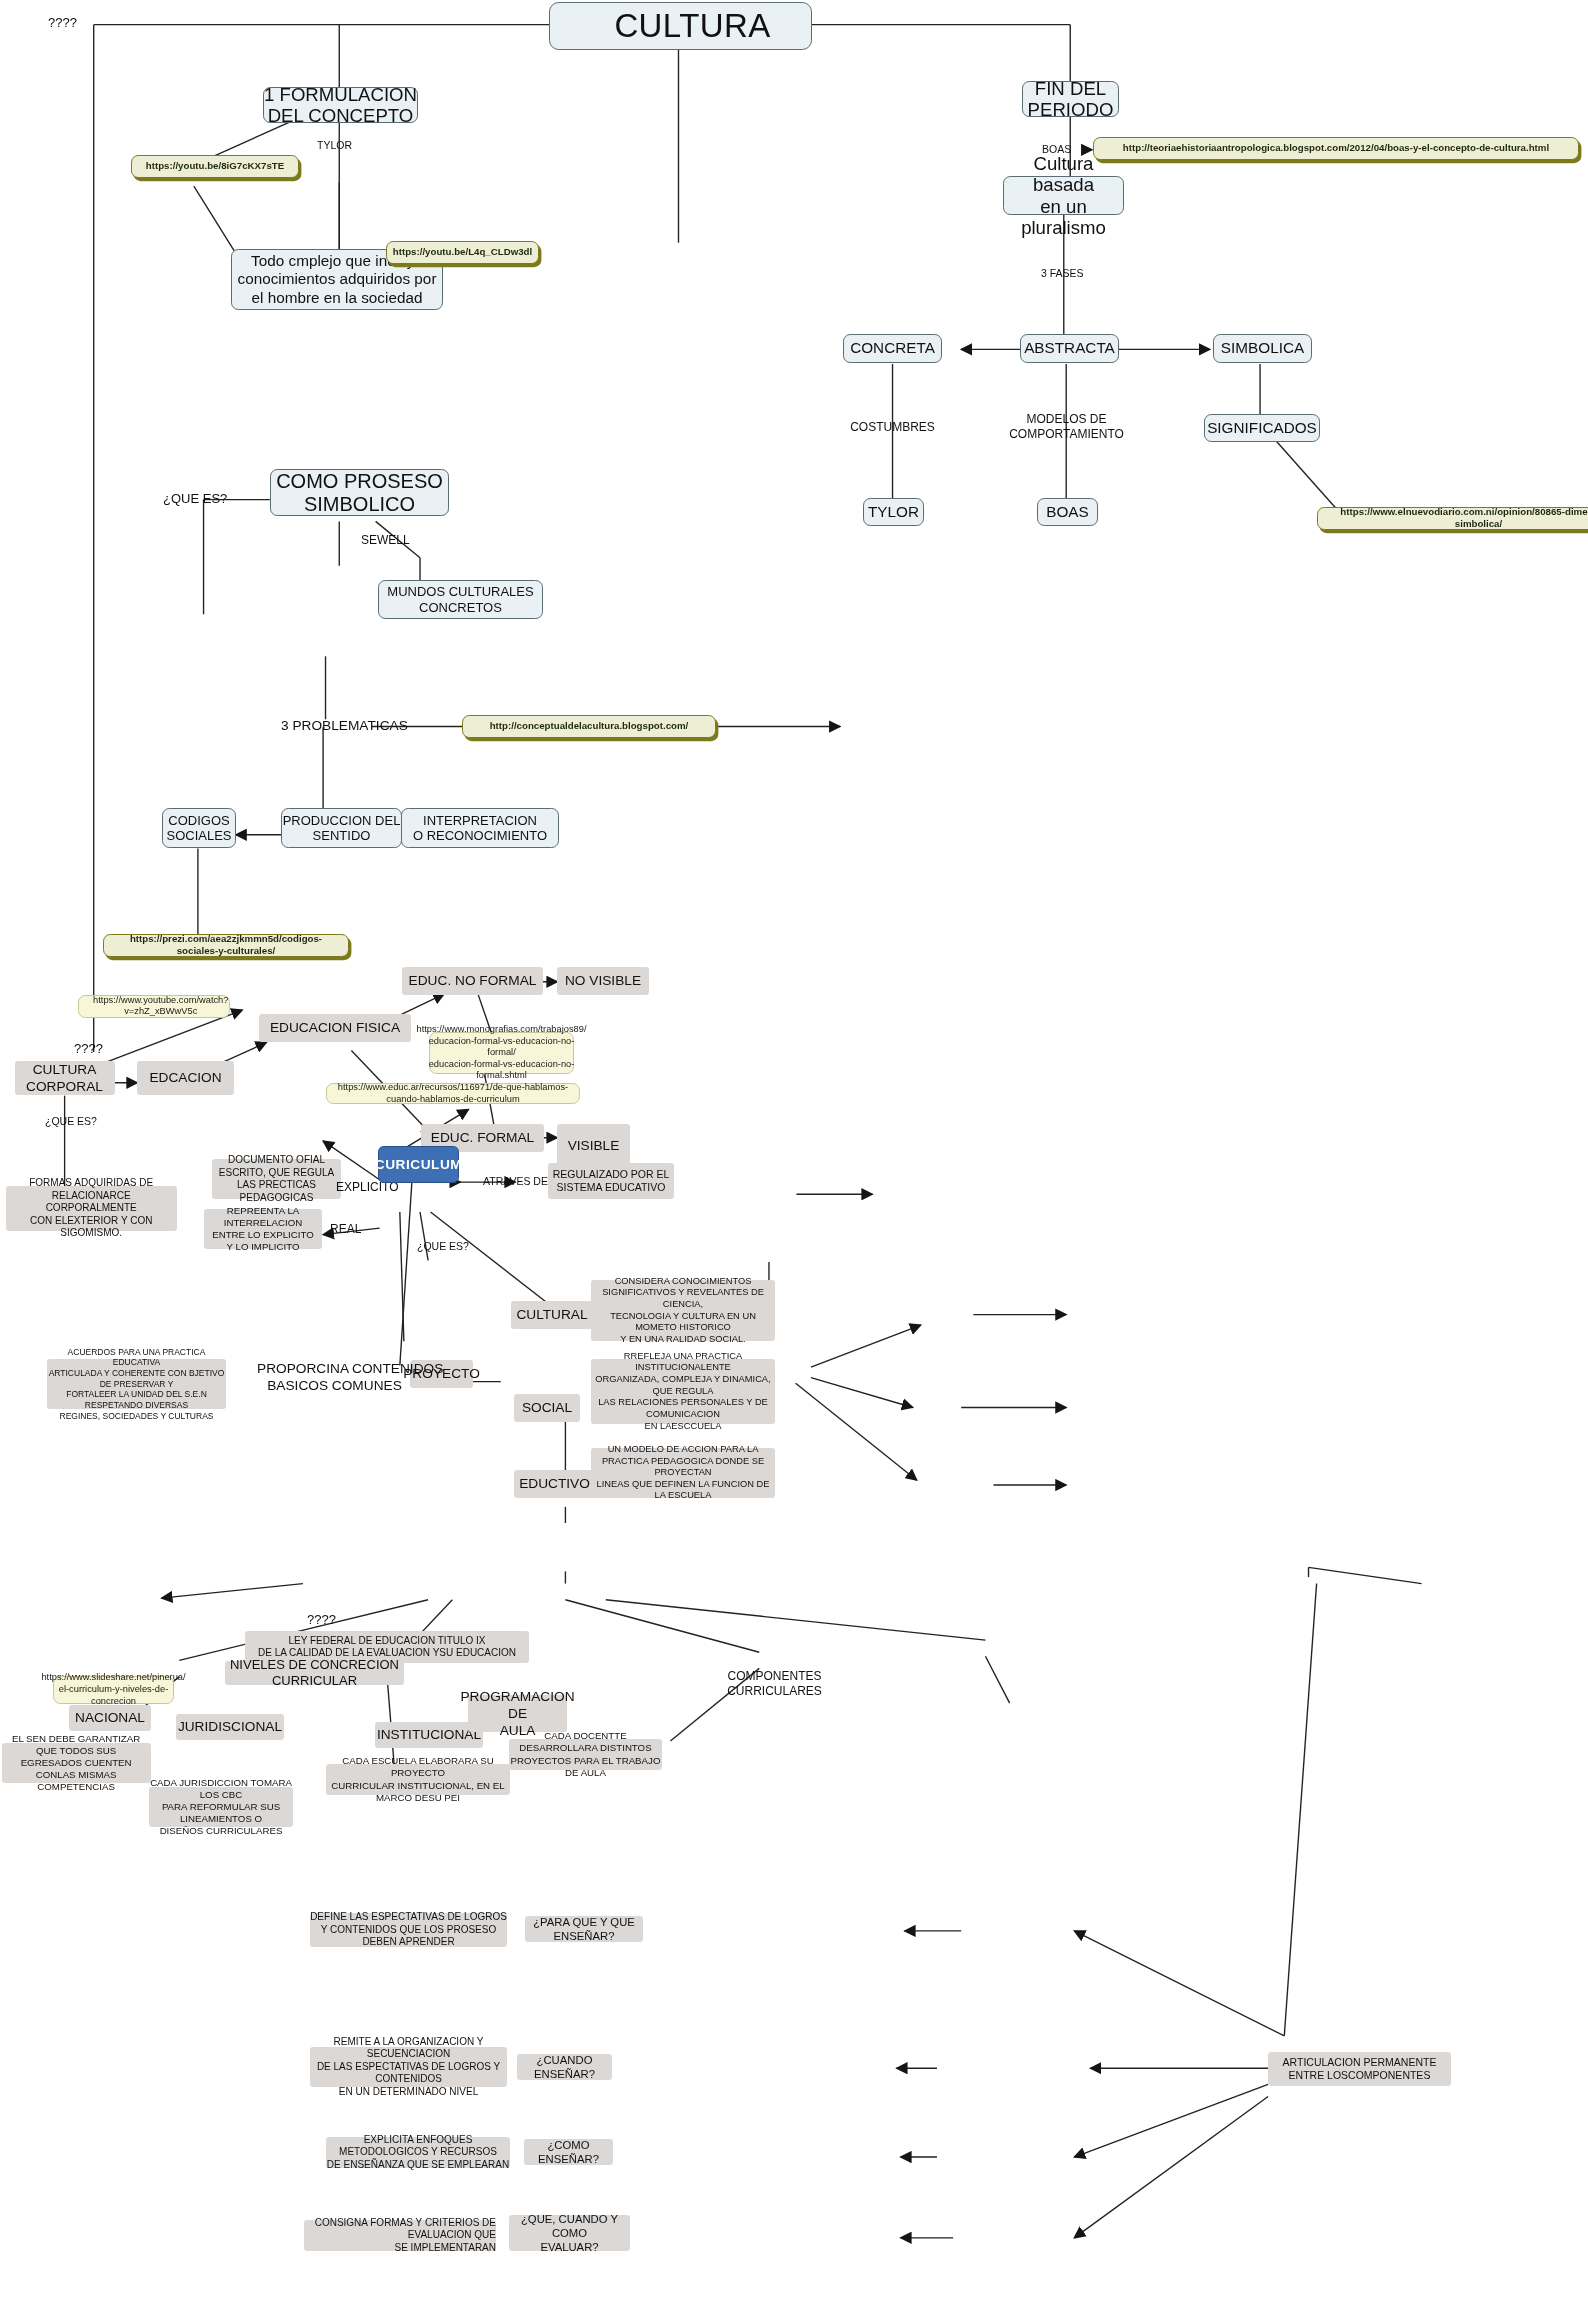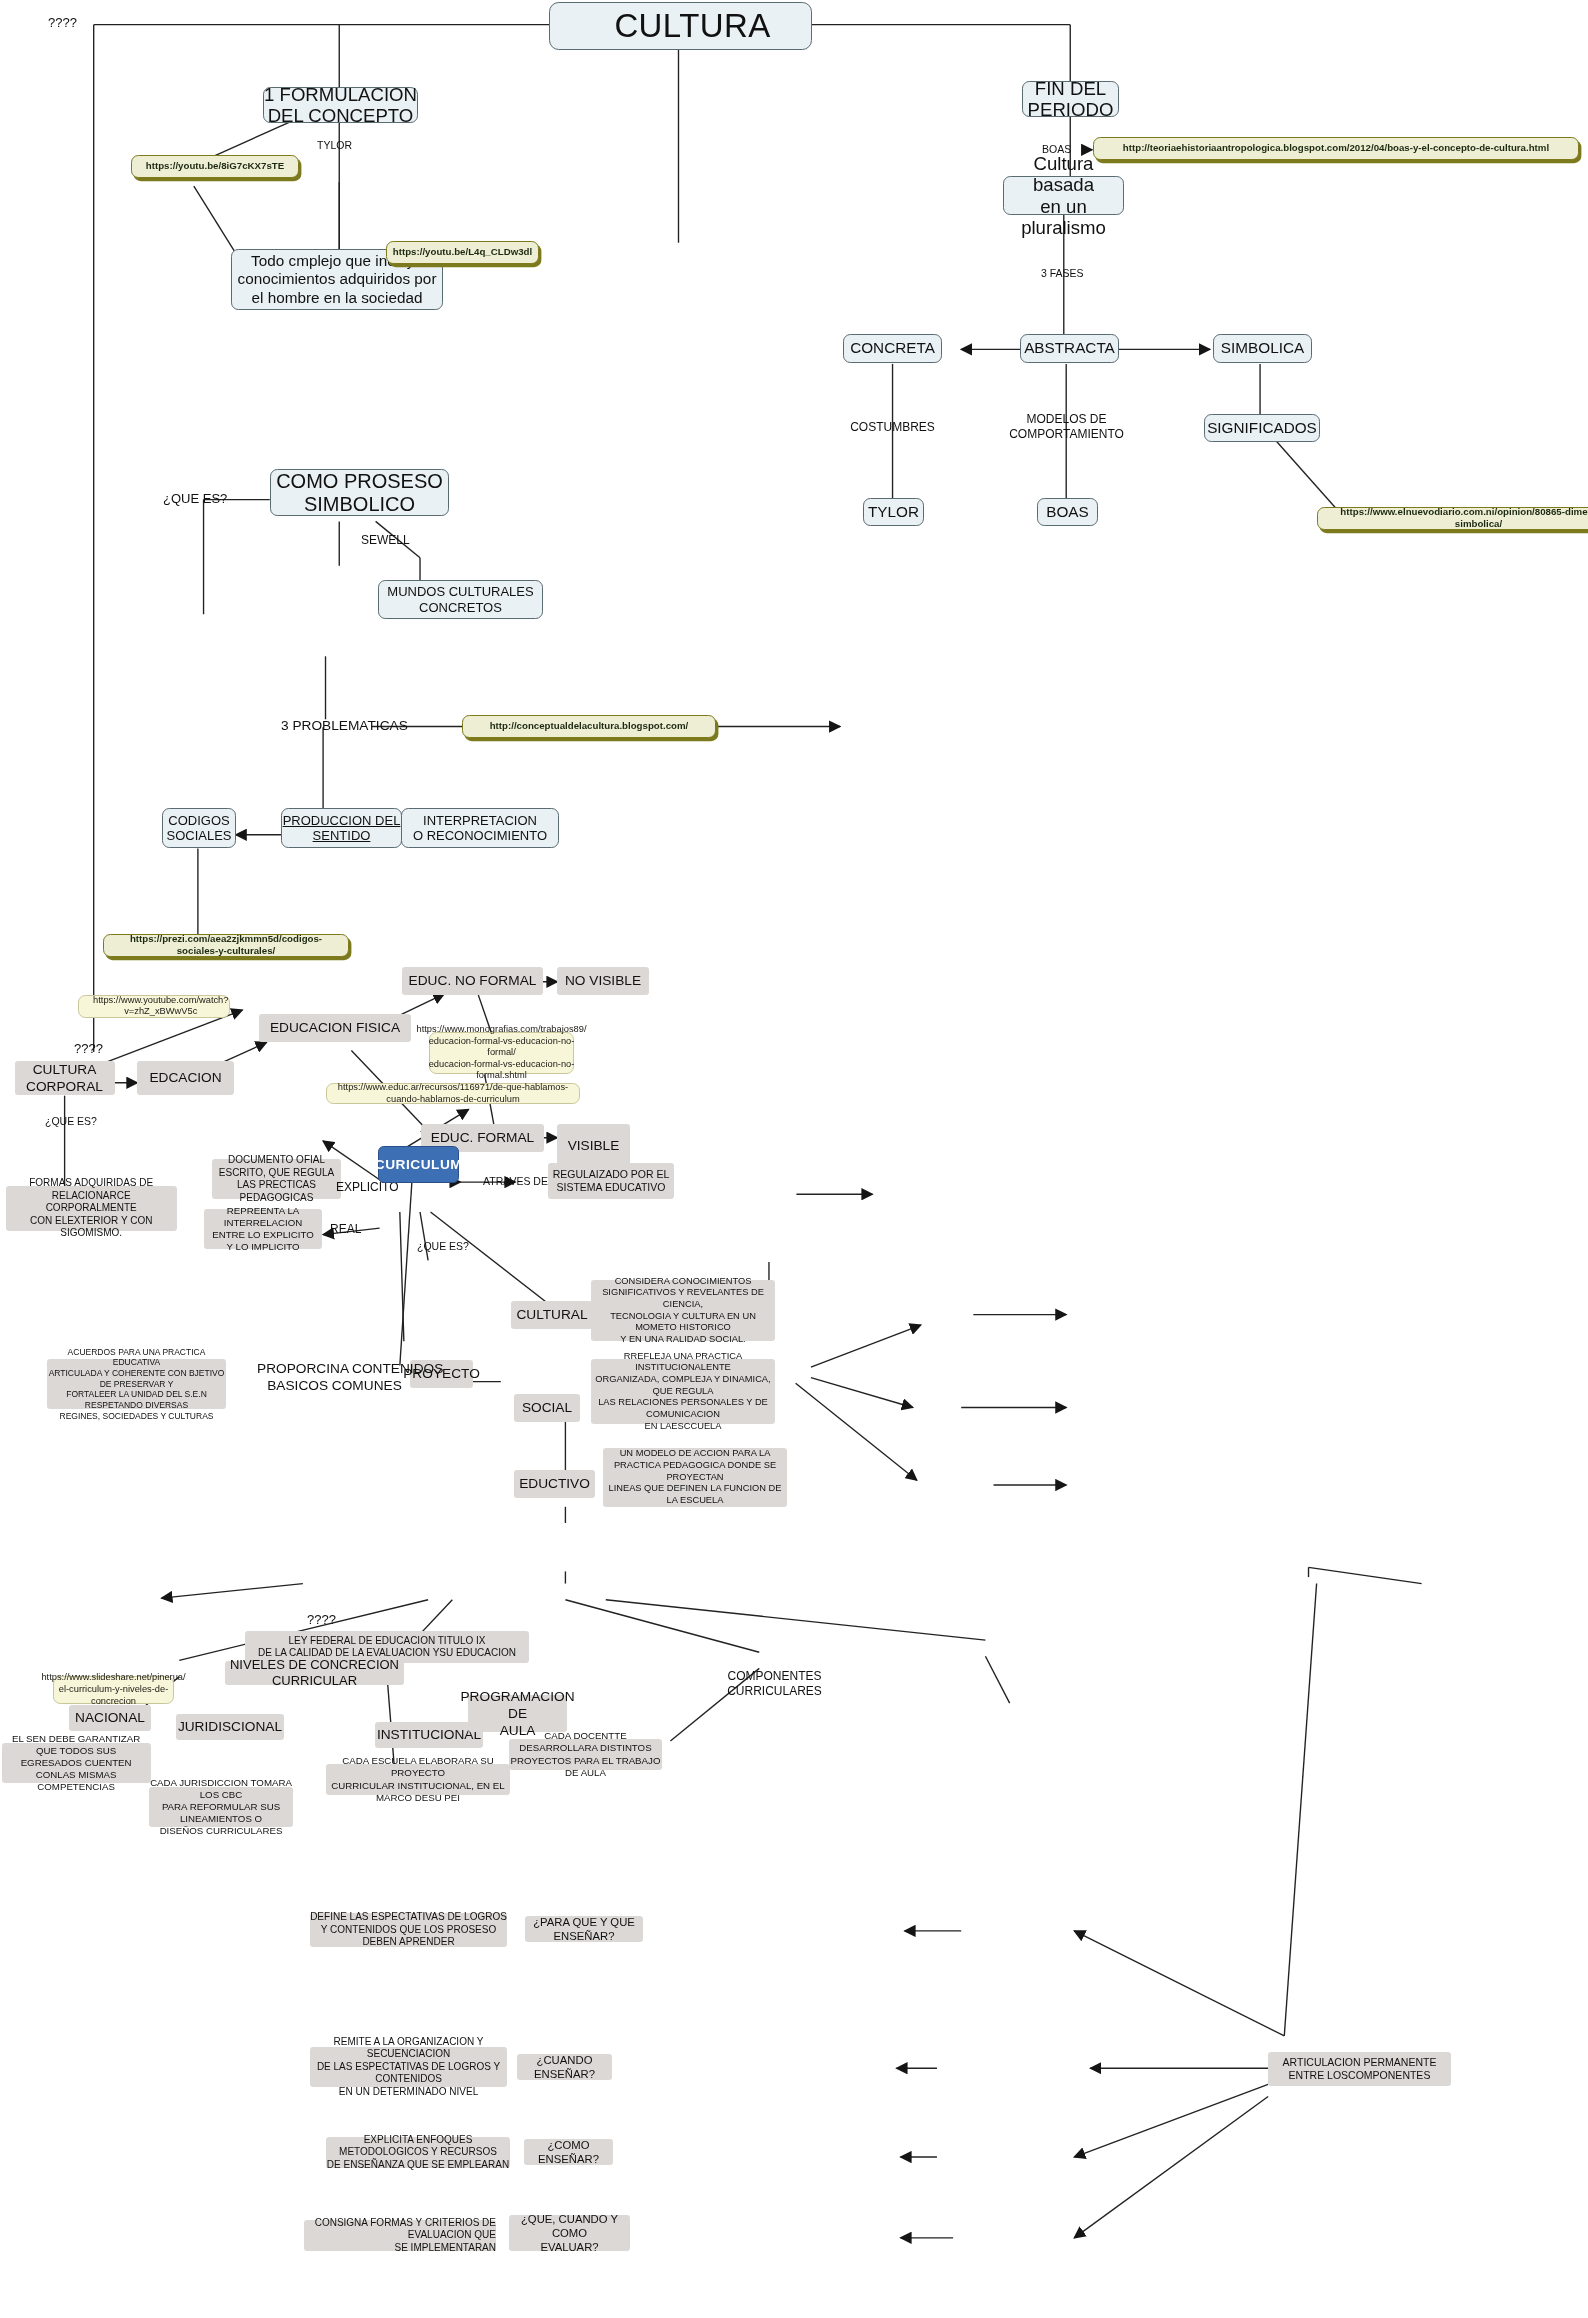--- a/index.html
+++ b/index.html
@@ -201,21 +201,21 @@
 <div class="node blue med" style="left:378px;top:580px;width:165px;height:39px;white-space:pre-line;font-size:13px;">MUNDOS CULTURALES
 CONCRETOS</div>
 
 <div class="lbl l" style="left:281px;top:717px;">3 PROBLEMATICAS</div>
 
 <div class="node url" style="left:462px;top:715px;width:254px;height:22.6px;">http://conceptualdelacultura.blogspot.com/</div>
 
 <div class="node blue med" style="left:162px;top:808px;width:74px;height:40px;white-space:pre-line;font-size:13px;">CODIGOS
 SOCIALES</div>
 
-<div class="node blue med" style="left:281px;top:808px;width:121px;height:40px;white-space:pre-line;font-size:13px;text-decoration:underline;">PRODUCCION DEL
+<div class="node blue med" style="left:281px;top:808px;width:121px;height:40px;white-space:pre-line;font-size:13px;">PRODUCCION DEL
 SENTIDO</div>
 
 <div class="node blue med" style="left:401px;top:808px;width:158px;height:40px;white-space:pre-line;font-size:13px;">INTERPRETACION
 O RECONOCIMIENTO</div>
 
 <div class="node url" style="left:103px;top:934px;width:246px;height:22.6px;">https://prezi.com/aea2zjkmmn5d/codigos-sociales-y-culturales/</div>
 
 <div class="node grey lg" style="left:402px;top:967px;width:141px;height:27.5px;">EDUC. NO FORMAL</div>
 
 <div class="node grey lg" style="left:557px;top:967px;width:92px;height:27.5px;">NO VISIBLE</div>
@@ -274,21 +274,21 @@
 <div class="node grey lg" style="left:514px;top:1470px;width:81px;height:27.5px;">EDUCTIVO</div>
 
 <div class="node grey" style="left:591px;top:1280px;width:184px;height:61px;white-space:pre-line;font-size:9.3px;">CONSIDERA CONOCIMIENTOS
 SIGNIFICATIVOS Y REVELANTES DE CIENCIA,
 TECNOLOGIA Y CULTURA EN UN MOMETO HISTORICO
 Y EN UNA RALIDAD SOCIAL.</div>
 <div class="node grey" style="left:591px;top:1359px;width:184px;height:65px;white-space:pre-line;font-size:9.3px;">RREFLEJA UNA PRACTICA INSTITUCIONALENTE
 ORGANIZADA, COMPLEJA Y DINAMICA, QUE REGULA
 LAS RELACIONES PERSONALES Y DE COMUNICACION
 EN LAESCCUELA</div>
-<div class="node grey" style="left:591px;top:1448px;width:184px;height:59px;white-space:pre-line;font-size:9.3px;margin-left:12px;">UN MODELO DE ACCION PARA LA
+<div class="node grey" style="left:591px;top:1448px;width:184px;height:50px;white-space:pre-line;font-size:9.3px;">UN MODELO DE ACCION PARA LA
 PRACTICA PEDAGOGICA DONDE SE PROYECTAN
 LINEAS QUE DEFINEN LA FUNCION DE LA ESCUELA</div>
 
 <div class="lbl l" style="left:257px;top:1360px;width:155px;">PROPORCINA CONTENIDOS
 BASICOS COMUNES</div>
 
 <div class="node grey" style="left:47px;top:1359px;width:179px;height:50px;white-space:pre-line;font-size:8.5px;">ACUERDOS PARA UNA PRACTICA EDUCATIVA
 ARTICULADA Y COHERENTE CON BJETIVO DE PRESERVAR Y
 FORTALEER LA UNIDAD DEL S.E.N RESPETANDO DIVERSAS
 REGINES, SOCIEDADES Y CULTURAS</div>

